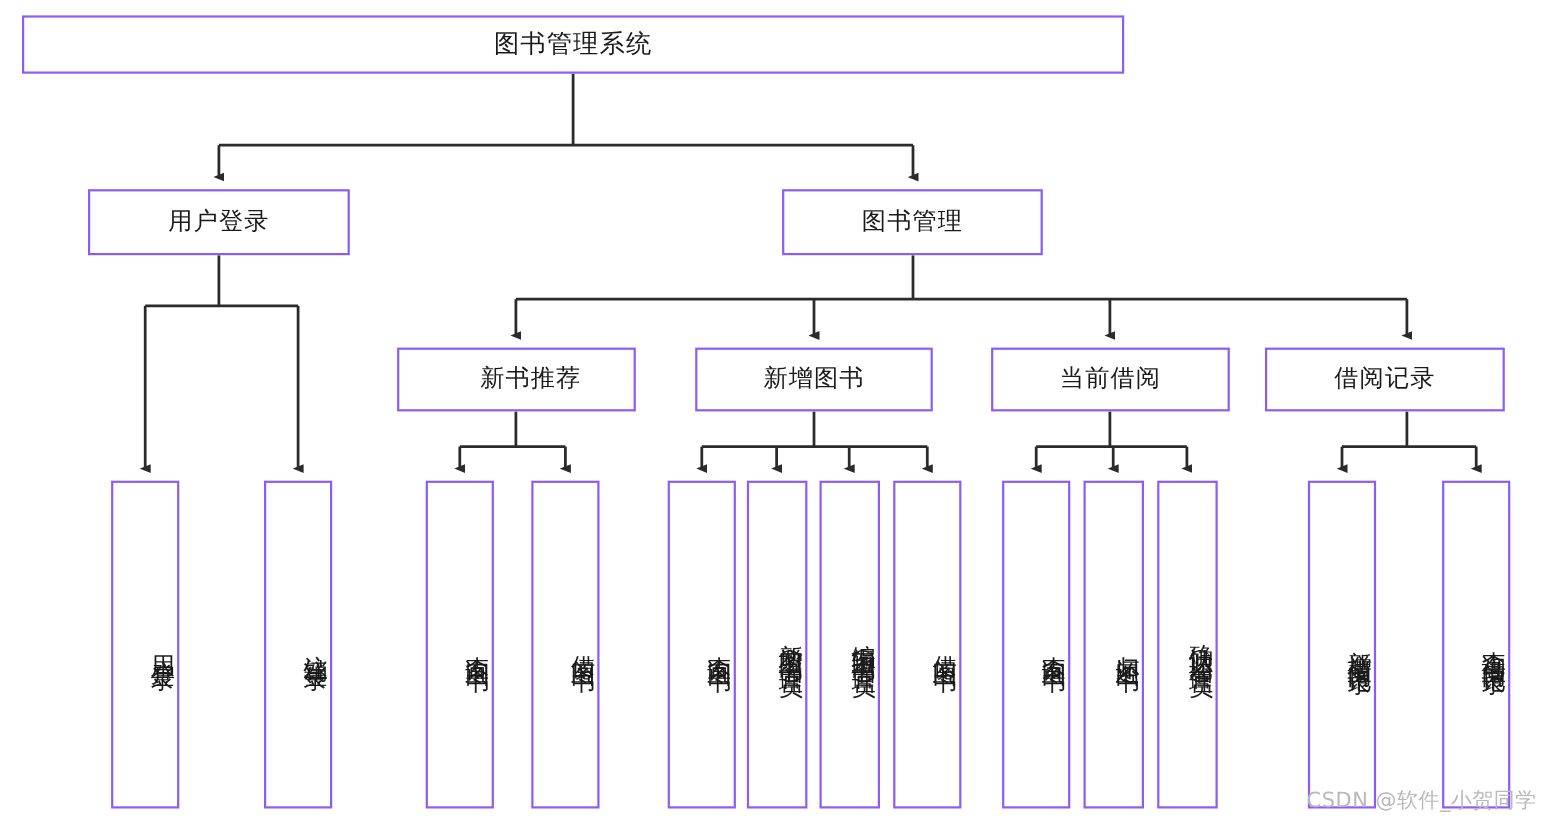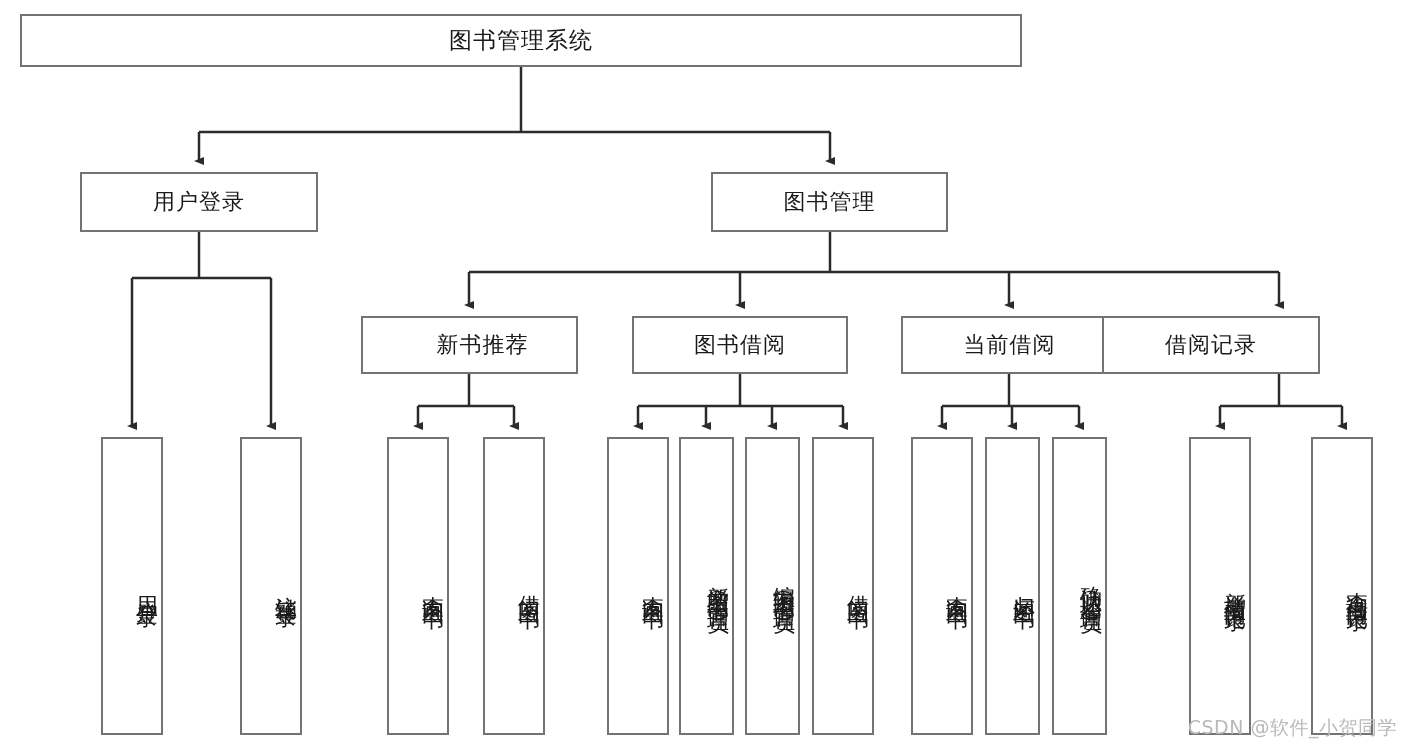--- a/index.html
+++ b/index.html
@@ -13,21 +13,21 @@
   #canvas {
     position: relative;
     width: 1405px;
     height: 747px;
     background: #ffffff;
     overflow: hidden;
   }
   .node {
     position: absolute;
     box-sizing: border-box;
-    border: 2px solid #737373;
+    border: 2px solid #8b5cf6;
     background: #ffffff;
     display: flex;
     align-items: center;
     justify-content: center;
     color: #1a1a1a;
   }
   .node.horiz {
     font-size: 22px;
     letter-spacing: 1px;
     line-height: 1.2;
@@ -129,26 +129,26 @@
     <span>用户登录</span>
   </div>
   <div class="node horiz" style="left:711px; top:172px; width:237px; height:60px;">
     <span>图书管理</span>
   </div>
 
   <div class="node horiz" style="left:361px; top:316px; width:217px; height:58px;padding-left:26px;">
     <span>新书推荐</span>
   </div>
   <div class="node horiz" style="left:632px; top:316px; width:216px; height:58px;">
-    <span>图书借阅</span>
+    <span>新增图书</span>
   </div>
   <div class="node horiz" style="left:901px; top:316px; width:217px; height:58px;text-align:center;">
     <span>当前借阅</span>
   </div>
-  <div class="node horiz" style="left:1102px; top:316px; width:218px; height:58px;">
+  <div class="node horiz" style="left:1150px; top:316px; width:218px; height:58px;">
     <span>借阅记录</span>
   </div>
 
   <div class="node vert" style="left:101px; top:437px; width:62px; height:298px;">
     <span class="vtext">用户登录</span>
   </div>
   <div class="node vert" style="left:240px; top:437px; width:62px; height:298px;">
     <span class="vtext">注销登录</span>
   </div>
 

